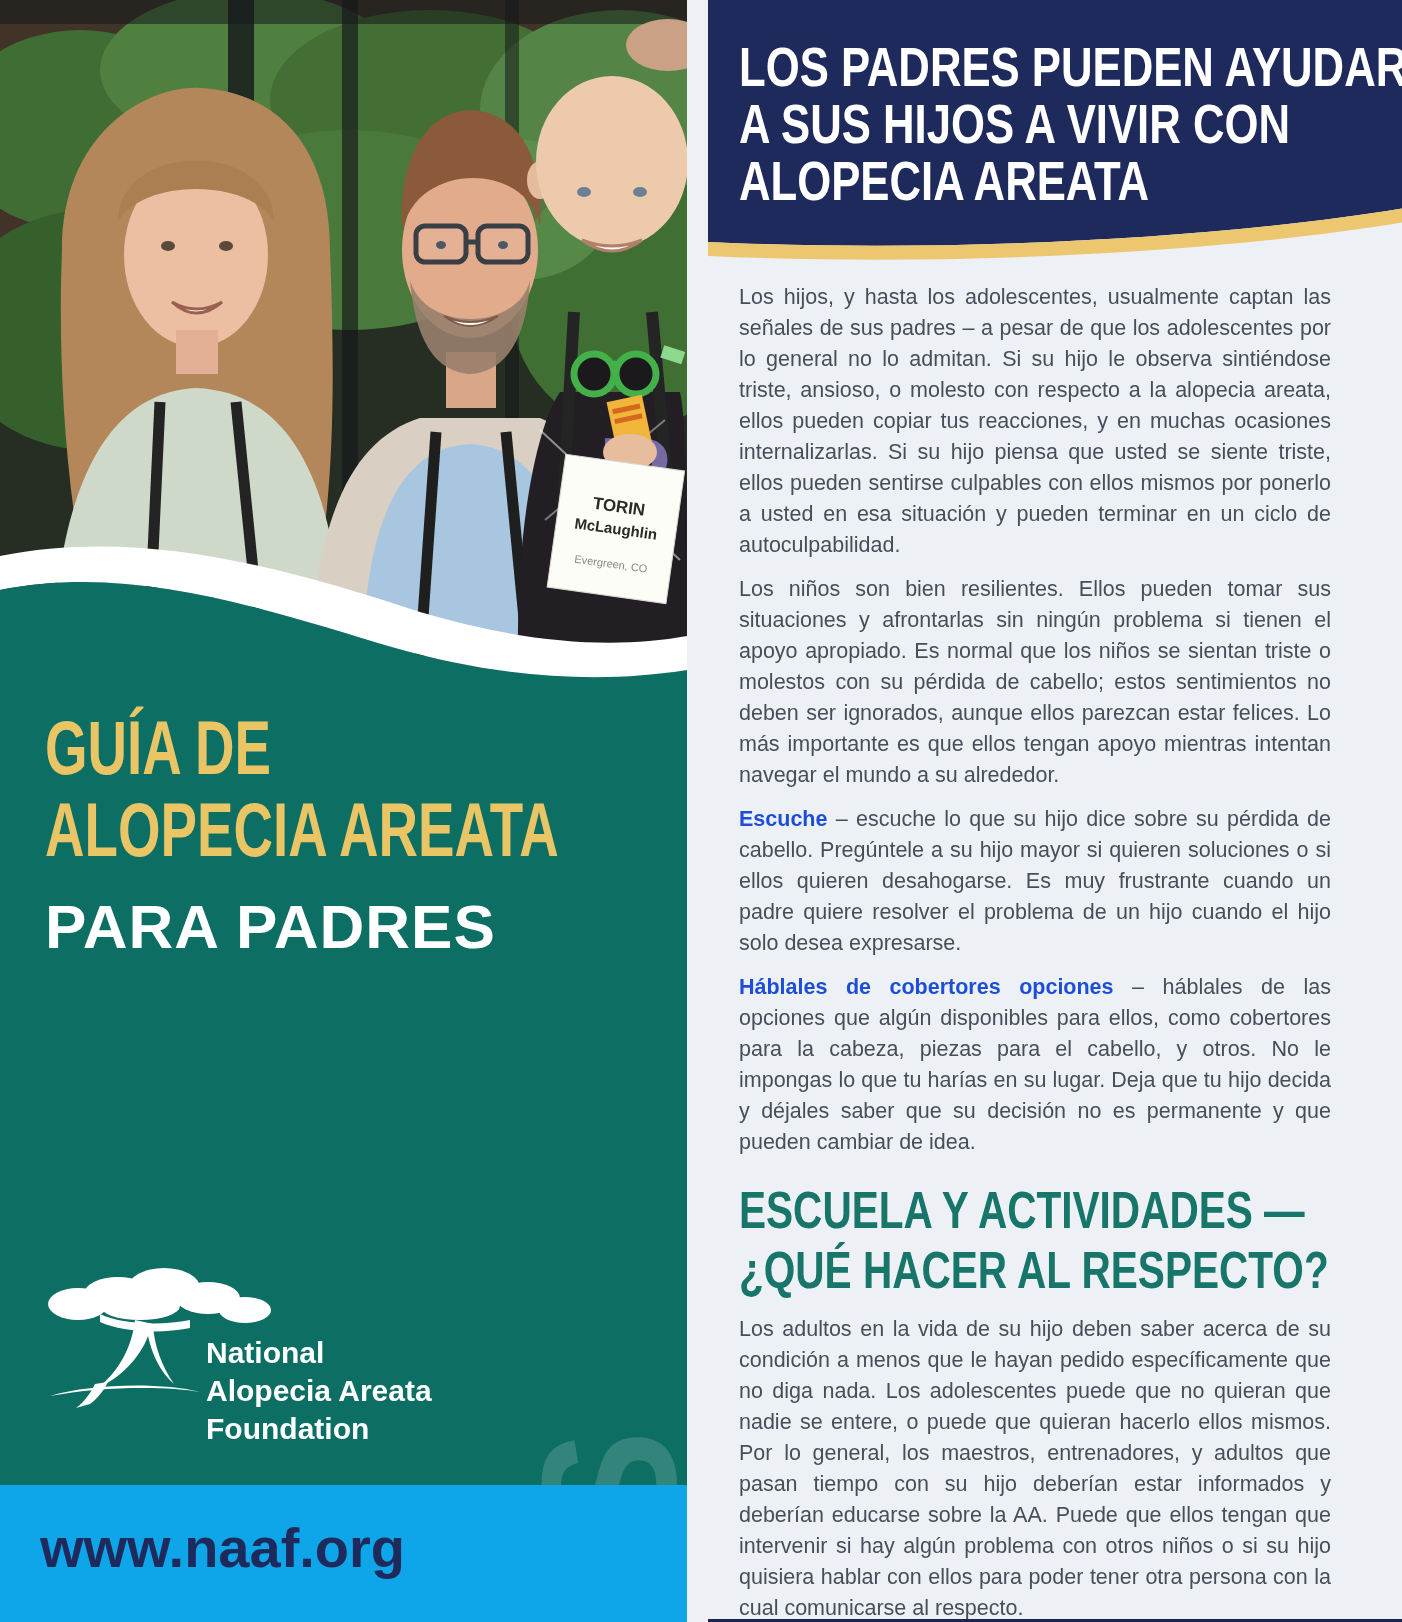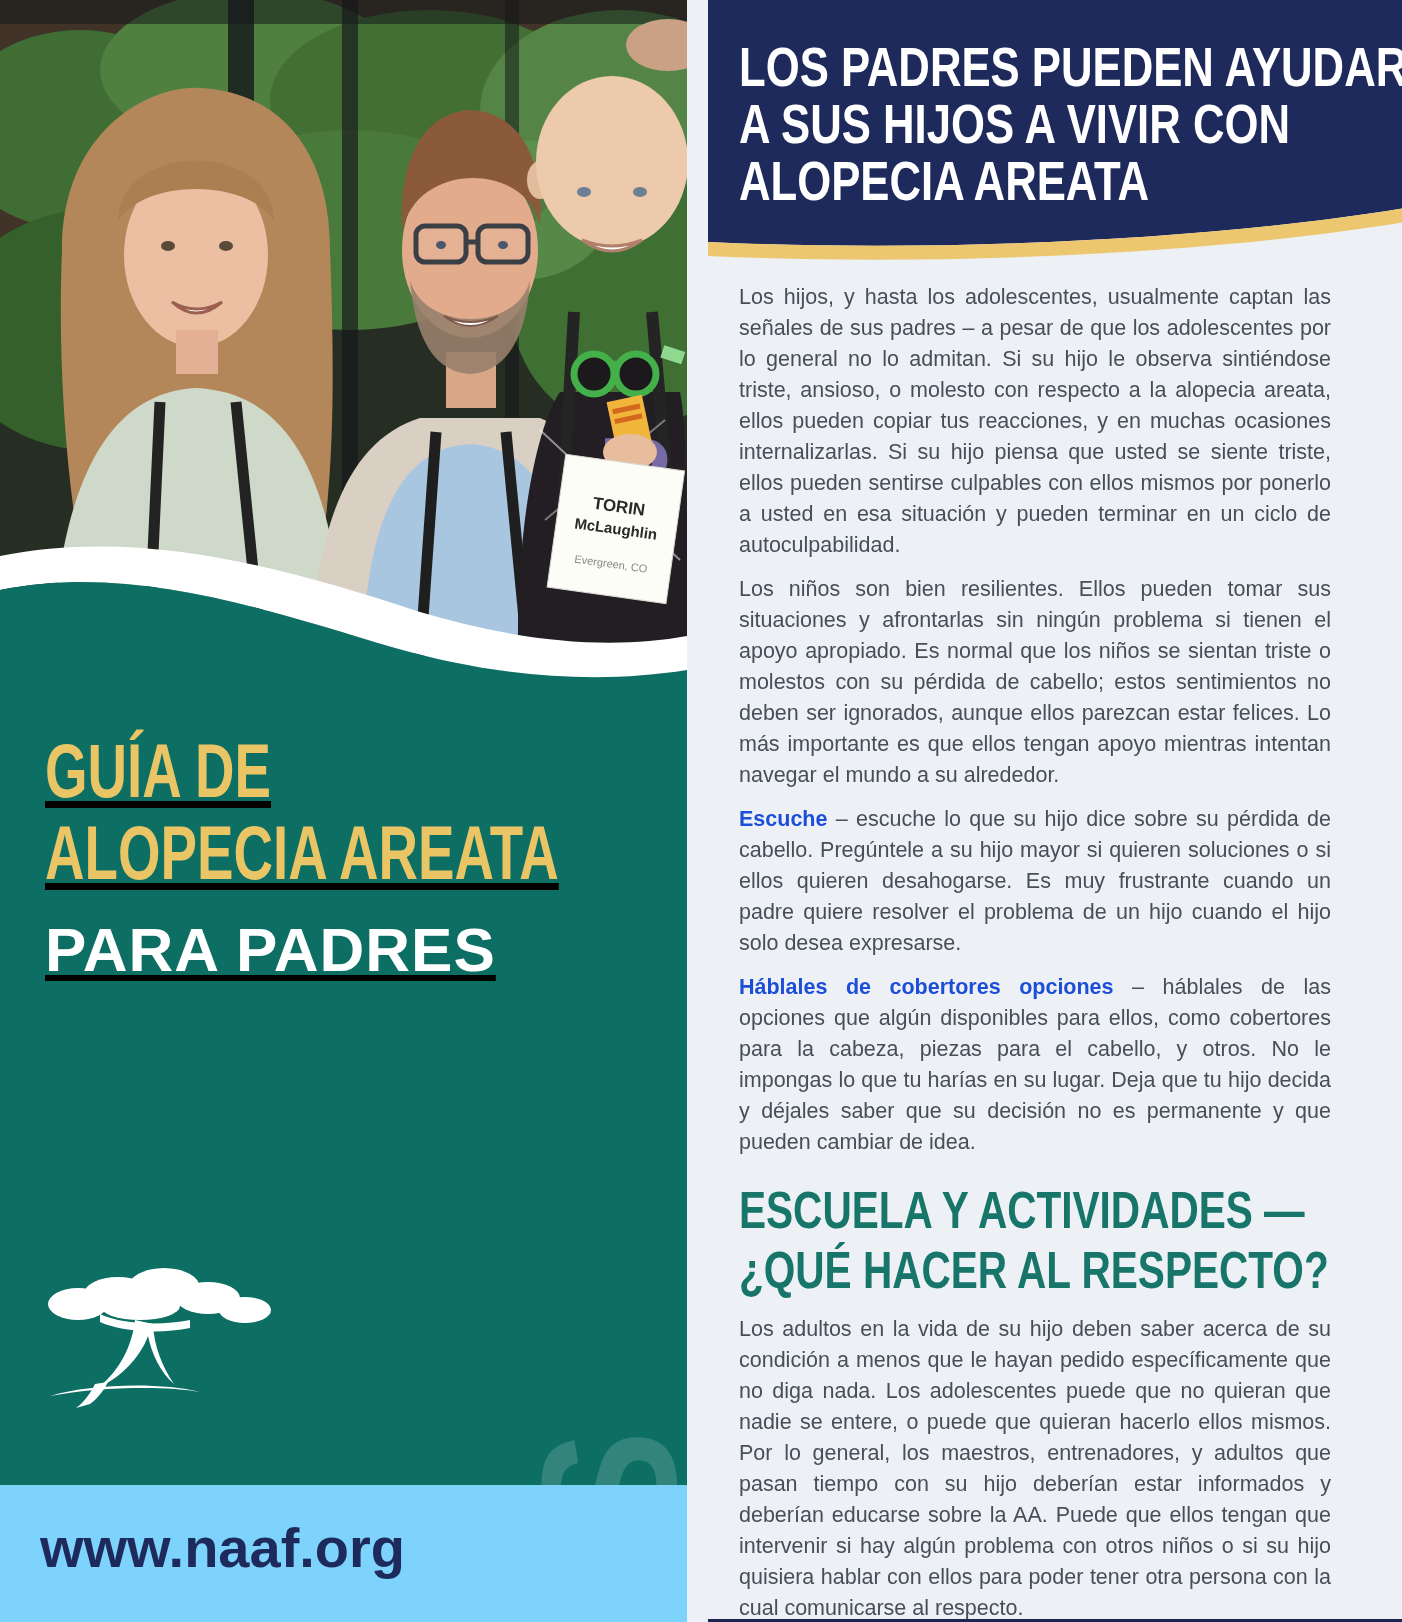--- a/index.html
+++ b/index.html
@@ -8,29 +8,29 @@
 
   
   .left-panel{position:absolute;left:0;top:0;width:687px;height:1622px;}
   .photo-wrap{position:absolute;left:0;top:0;width:687px;height:660px;overflow:hidden;}
   .wave-divider{position:absolute;left:0;top:520px;width:687px;height:160px;}
   .teal-block{position:absolute;left:0;top:680px;width:687px;height:805px;background:#0D6E63;}
   .watermark{position:absolute;left:608px;top:1112px;
              transform:translate(-50%,-50%) rotate(-90deg) scaleX(0.85);
              font-size:192px;font-weight:700;letter-spacing:16px;
              color:rgba(255,255,255,0.16);white-space:nowrap;}
-  .guide-title{position:absolute;left:45px;top:730px;z-index:3;text-decoration:underline;}
+  .guide-title{position:absolute;left:45px;top:707px;z-index:3;}
   .guide-title .cond{transform:scaleX(0.72);transform-origin:0 0;white-space:nowrap;
              font-size:76px;line-height:82px;font-weight:700;color:#E9C566;}
   .guide-subtitle{margin-top:20px;font-size:62px;font-weight:700;color:#ffffff;
              letter-spacing:1px;white-space:nowrap;}
   .logo{position:absolute;left:40px;top:1262px;z-index:3;width:420px;height:180px;}
   .logo-text{position:absolute;left:166px;top:72px;color:#ffffff;font-weight:700;
              font-size:30px;line-height:38px;}
-  .gold-footer{position:absolute;left:0;top:1485px;width:687px;height:137px;background:#7dd3fc;}
+  .gold-footer{position:absolute;left:0;top:1485px;width:687px;height:137px;background:#0ea5e9;}
   .website{position:absolute;left:40px;top:30px;font-size:56px;font-weight:700;color:#1D2A5B;}
 
   
   .right-panel{position:absolute;left:708px;top:0;width:715px;height:1622px;background:#EDF1F5;}
   .header-curve{position:absolute;left:0;top:0;width:715px;height:272px;}
   .header-title{position:absolute;left:31px;top:38px;z-index:2;
              transform:scaleX(0.78);transform-origin:0 0;}
   .header-title div{font-size:56px;line-height:57px;font-weight:700;color:#ffffff;white-space:nowrap;}
   .body-copy{position:absolute;left:31px;top:278px;width:592px;color:#474E59;}
   .body-copy p{margin:4px 0 13px 0;font-size:21.5px;line-height:31px;text-align:justify;}
@@ -162,20 +162,25 @@
         <ellipse cx="78" cy="32" rx="34" ry="17"></ellipse>
         <ellipse cx="124" cy="26" rx="36" ry="20"></ellipse>
         <ellipse cx="168" cy="36" rx="32" ry="16"></ellipse>
         <ellipse cx="205" cy="48" rx="26" ry="13"></ellipse>
         <ellipse cx="100" cy="44" rx="40" ry="14"></ellipse>
         <path d="M60,52 C80,62 120,64 150,58 L150,66 C120,72 82,70 60,60 Z"></path>
         <path d="M95,58 C92,84 80,108 58,126 C80,116 100,96 108,74 C112,92 120,110 134,122 C122,104 114,84 113,62 Z"></path>
         <path d="M55,122 C50,132 44,140 36,146 L50,142 C58,136 64,128 68,120 Z"></path>
         <path d="M10,134 C60,124 130,124 160,130 C120,120 50,122 10,134 Z"></path>
       </svg>
+      <div class="logo-text">
+        <div>National</div>
+        <div>Alopecia Areata</div>
+        <div>Foundation</div>
+      </div>
     </div>
 
     <div class="gold-footer">
       <div class="website">www.naaf.org</div>
     </div>
   </div>
 
   <div class="right-panel">
 
     <svg class="header-curve" viewBox="0 0 715 272">

